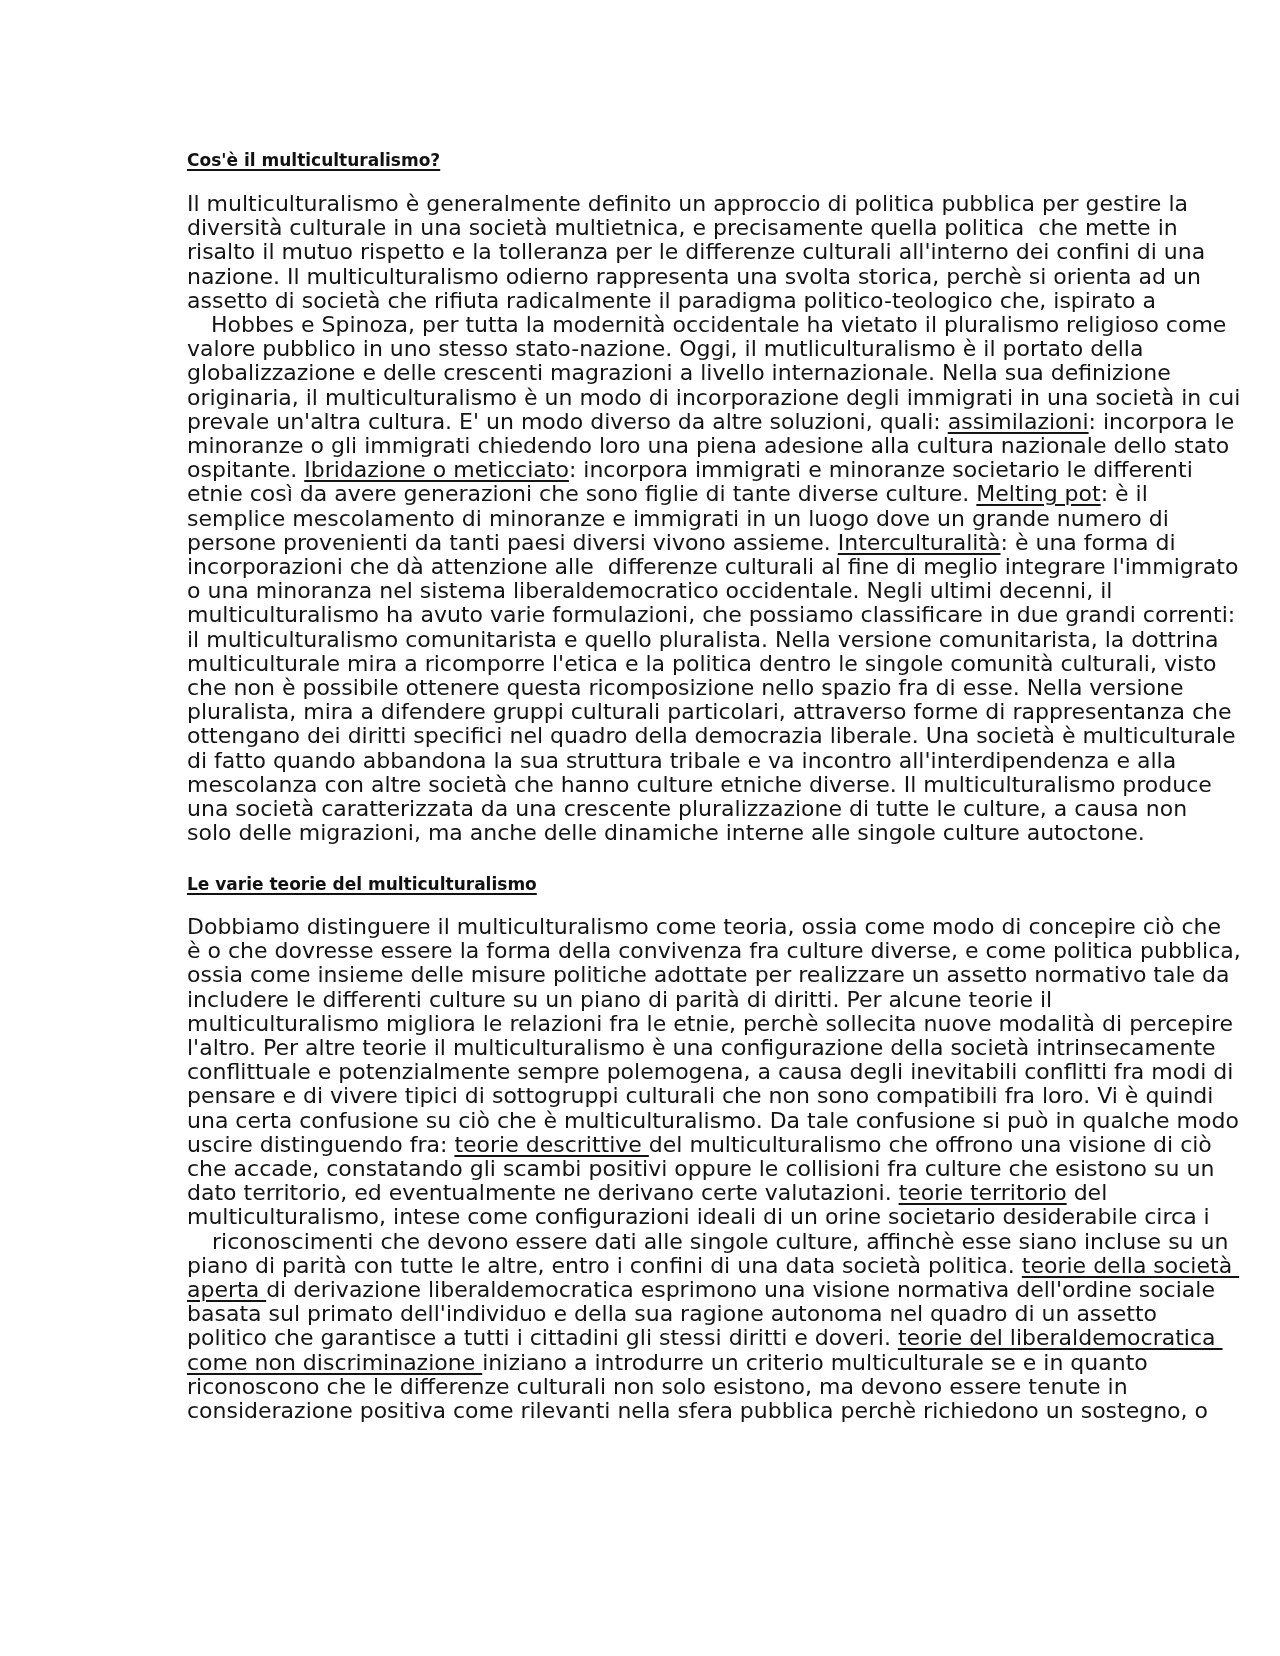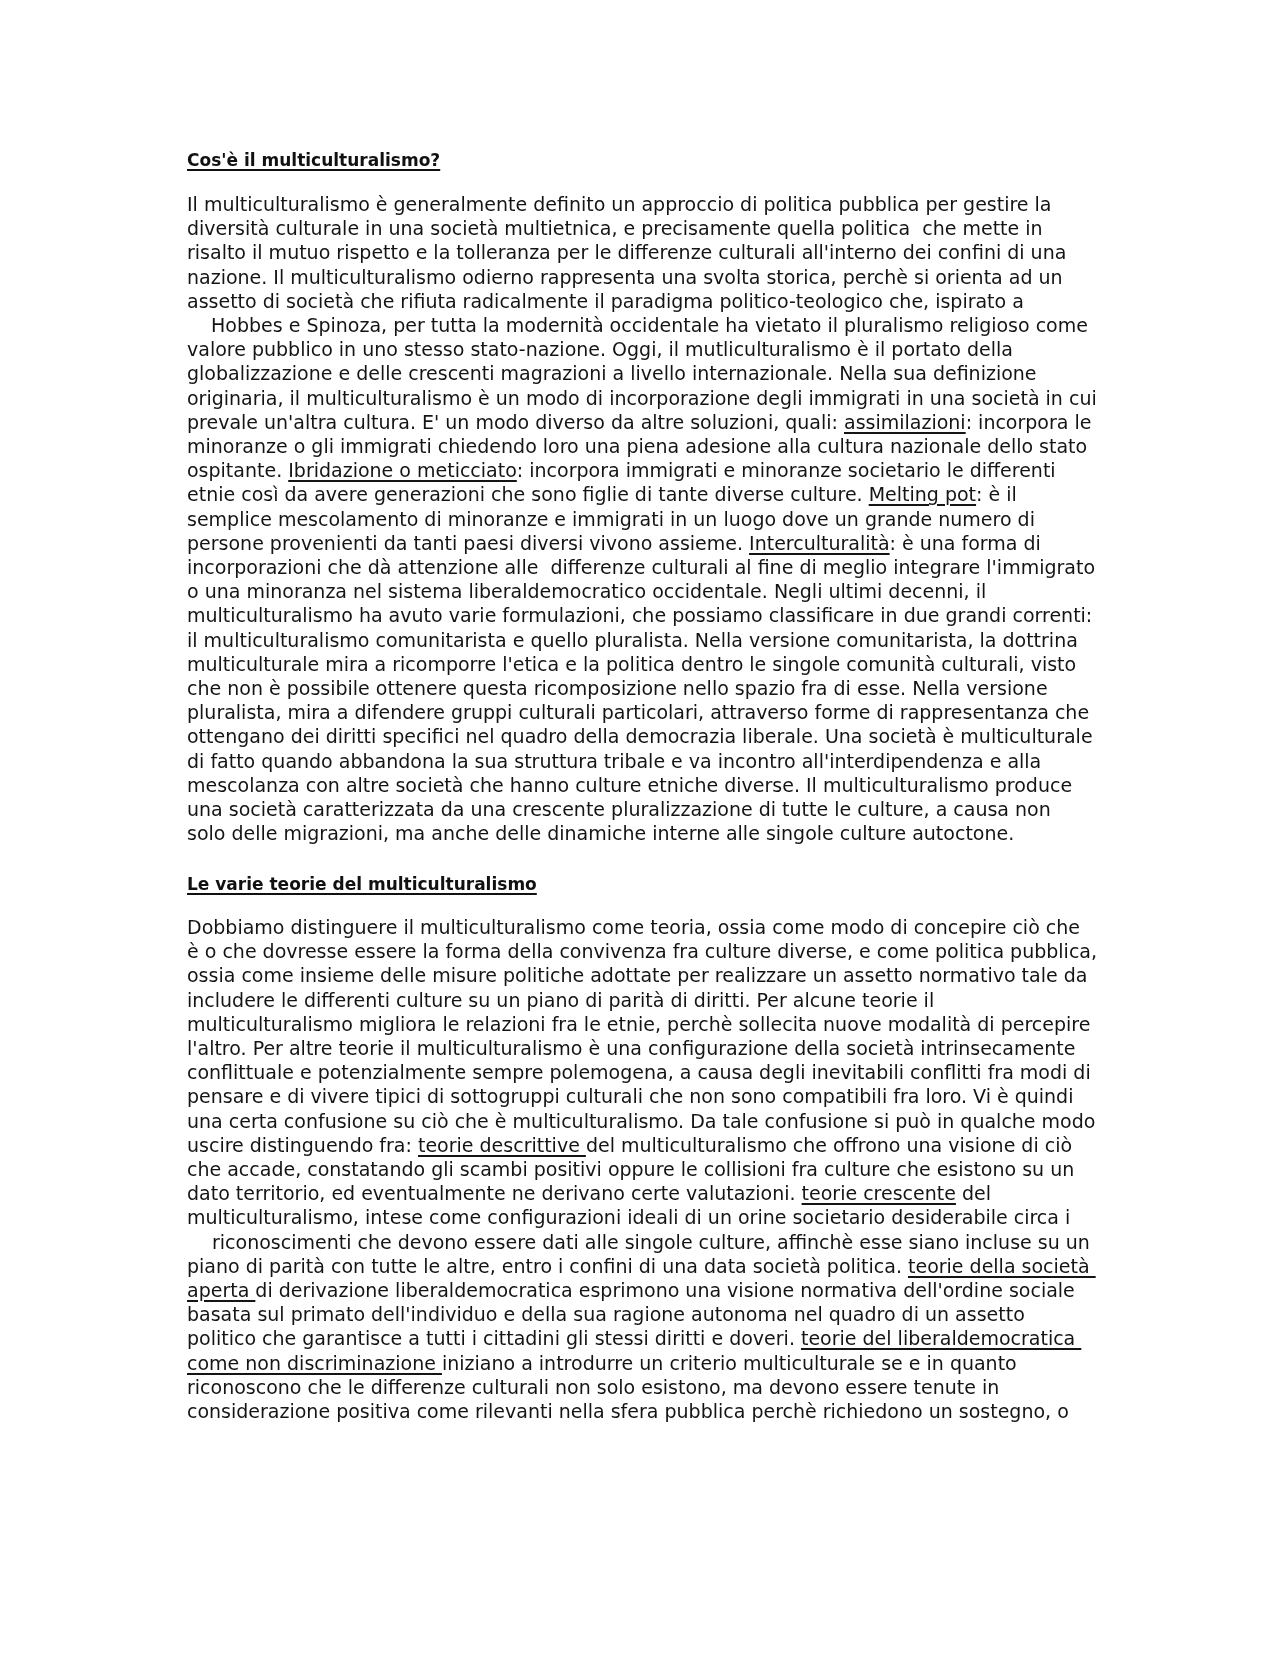--- a/index.html
+++ b/index.html
@@ -6,21 +6,21 @@
     body { width: 1280px; height: 1656px; position: relative; overflow: hidden; }
     .page { position: absolute; left: 0; top: 0; width: 1280px; height: 1348px; background: #ffffff; }
     .heading {
       position: absolute; left: 187px;
       font-family: "DejaVu Sans", sans-serif; font-weight: bold; font-size: 17px;
       color: #111111; text-decoration: underline; text-decoration-thickness: 2px;
       text-underline-offset: 3px; white-space: nowrap; letter-spacing: 0px;
     }
     .line {
       position: absolute; left: 187px;
-      font-family: "DejaVu Sans", sans-serif; font-size: 19px;
+      font-family: "DejaVu Sans", sans-serif; font-size: 22px;
       color: #141414; white-space: pre; line-height: 20px;
     }
     .u { text-decoration: underline; text-decoration-thickness: 1.5px; text-underline-offset: 3px; }
   </style>
 </head>
 <body>
 
 <div class="page">
   <div class="heading" style="top:150px;">Cos'è il multiculturalismo?</div>
   <div id="sec0">
@@ -58,21 +58,21 @@
       <div class="line" style="top: 941.2px;"><span>è o che dovresse essere la forma della convivenza fra culture diverse, e come politica pubblica,</span></div>
       <div class="line" style="top: 965.4px;"><span>ossia come insieme delle misure politiche adottate per realizzare un assetto normativo tale da</span></div>
       <div class="line" style="top: 989.6px;"><span>includere le differenti culture su un piano di parità di diritti. Per alcune teorie il</span></div>
       <div class="line" style="top: 1013.8px;"><span>multiculturalismo migliora le relazioni fra le etnie, perchè sollecita nuove modalità di percepire</span></div>
       <div class="line" style="top: 1038px;"><span>l'altro. Per altre teorie il multiculturalismo è una configurazione della società intrinsecamente</span></div>
       <div class="line" style="top: 1062.2px;"><span>conflittuale e potenzialmente sempre polemogena, a causa degli inevitabili conflitti fra modi di</span></div>
       <div class="line" style="top: 1086.4px;"><span>pensare e di vivere tipici di sottogruppi culturali che non sono compatibili fra loro. Vi è quindi</span></div>
       <div class="line" style="top: 1110.6px;"><span>una certa confusione su ciò che è multiculturalismo. Da tale confusione si può in qualche modo</span></div>
       <div class="line" style="top: 1134.8px;"><span>uscire distinguendo fra: </span><span class="u">teorie descrittive </span><span>del multiculturalismo che offrono una visione di ciò</span></div>
       <div class="line" style="top: 1159px;"><span>che accade, constatando gli scambi positivi oppure le collisioni fra culture che esistono su un</span></div>
-      <div class="line" style="top: 1183.2px;"><span>dato territorio, ed eventualmente ne derivano certe valutazioni. </span><span class="u">teorie crescente</span><span> del</span></div>
+      <div class="line" style="top: 1183.2px;"><span>dato territorio, ed eventualmente ne derivano certe valutazioni. </span><span class="u">teorie territorio</span><span> del</span></div>
       <div class="line" style="top: 1207.4px;"><span>multiculturalismo, intese come configurazioni ideali di un orine societario desiderabile circa i</span></div>
       <div class="line" style="top: 1231.6px; margin-left: 25px;"><span>riconoscimenti che devono essere dati alle singole culture, affinchè esse siano incluse su un</span></div>
       <div class="line" style="top: 1255.8px;"><span>piano di parità con tutte le altre, entro i confini di una data società politica. </span><span class="u">teorie della società </span></div>
       <div class="line" style="top: 1280px;"><span class="u">aperta </span><span>di derivazione liberaldemocratica esprimono una visione normativa dell'ordine sociale</span></div>
       <div class="line" style="top: 1304.2px;"><span>basata sul primato dell'individuo e della sua ragione autonoma nel quadro di un assetto</span></div>
       <div class="line" style="top: 1328.4px;"><span>politico che garantisce a tutti i cittadini gli stessi diritti e doveri. </span><span class="u">teorie del liberaldemocratica </span></div>
       <div class="line" style="top: 1352.6px; text-align: right;"><span class="u">come non discriminazione </span><span>iniziano a introdurre un criterio multiculturale se e in quanto</span></div>
       <div class="line" style="top: 1376.8px;"><span>riconoscono che le differenze culturali non solo esistono, ma devono essere tenute in</span></div>
       <div class="line" style="top: 1401px;"><span>considerazione positiva come rilevanti nella sfera pubblica perchè richiedono un sostegno, o</span></div>
     </div>

